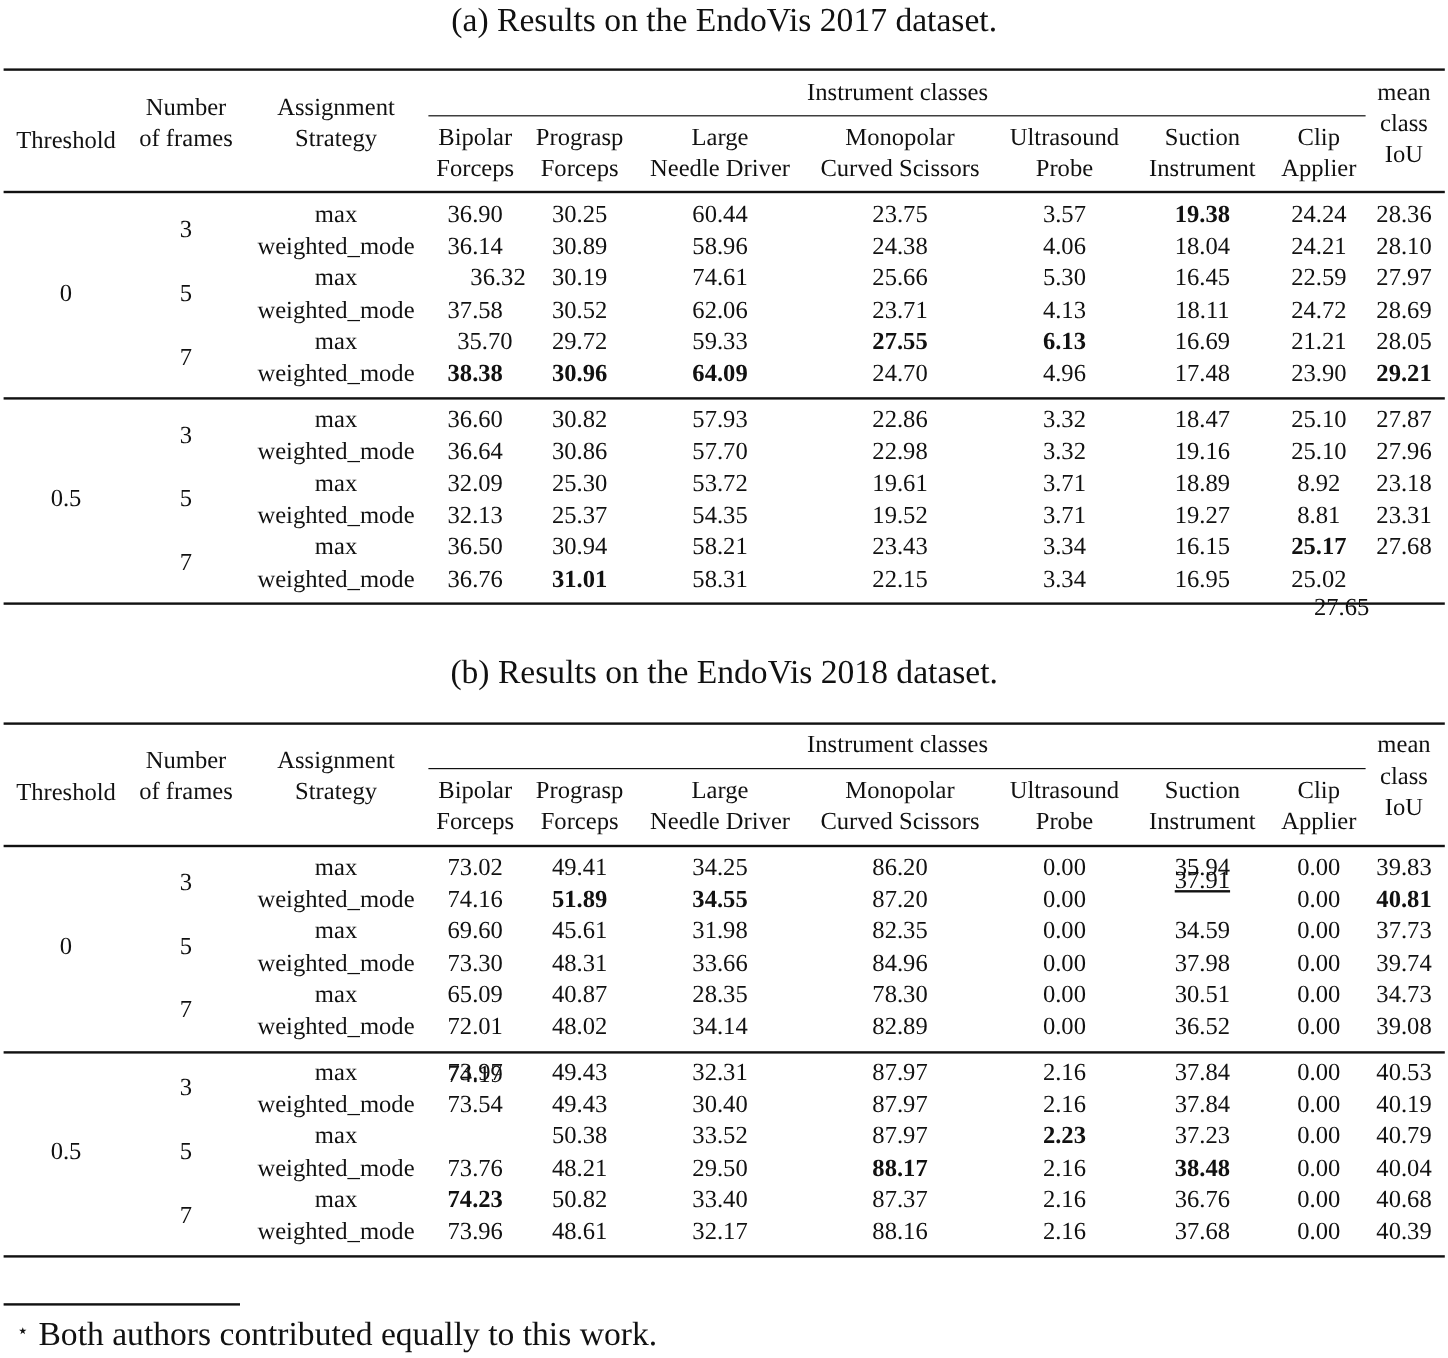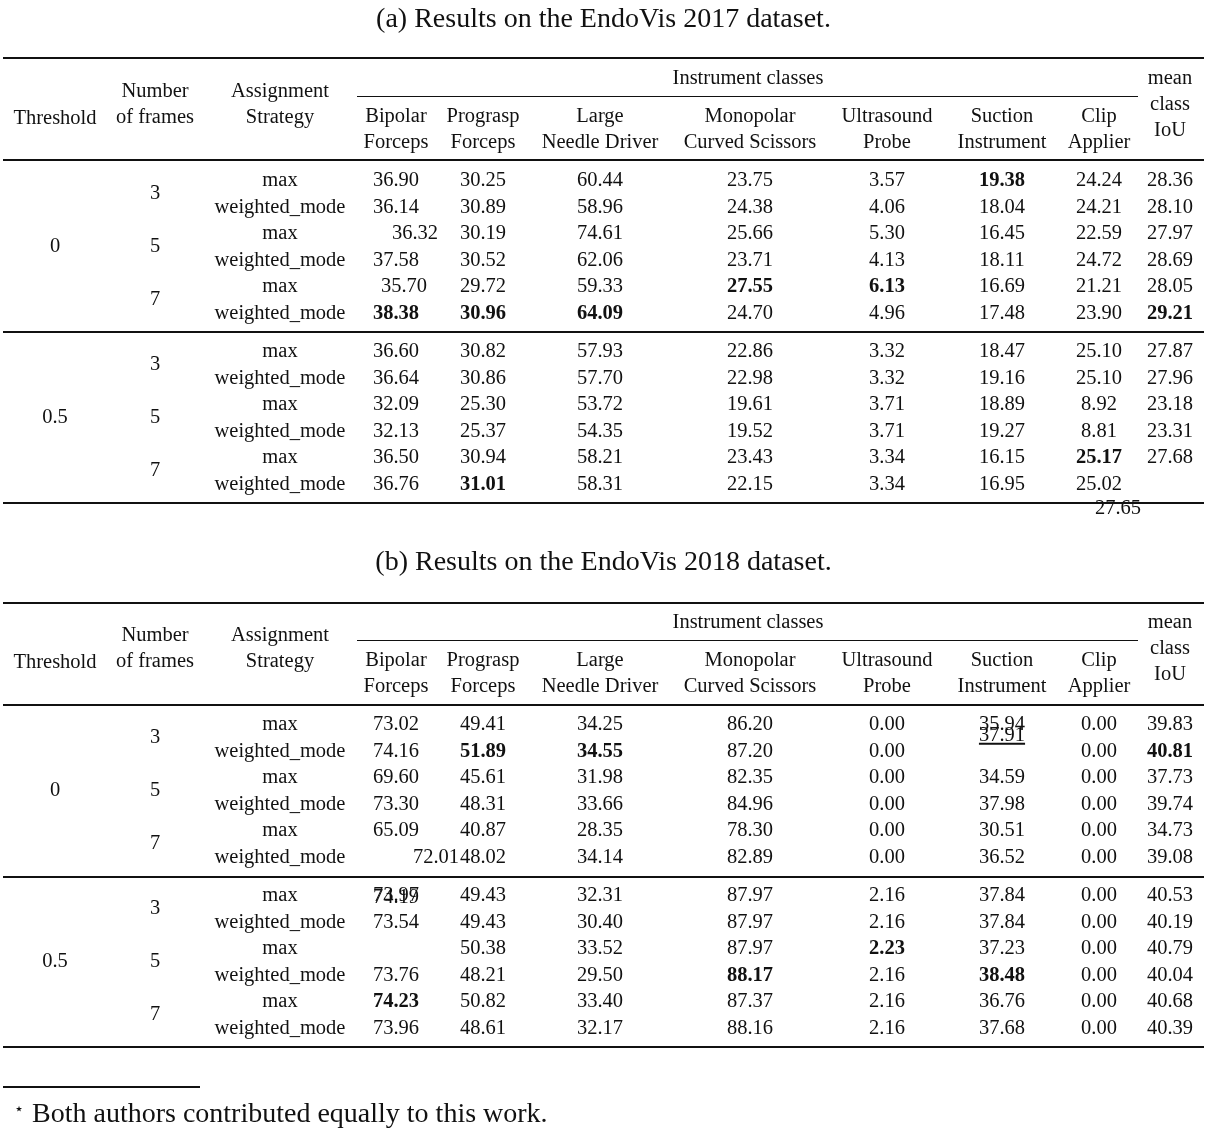--- a/index.html
+++ b/index.html
@@ -237,21 +237,21 @@
     <div class="cell" style="left:280px;top:829px;">max</div>
     <div class="cell" style="left:396px;top:829px;">65.09</div>
     <div class="cell" style="left:483px;top:829px;">40.87</div>
     <div class="cell" style="left:600px;top:829px;">28.35</div>
     <div class="cell" style="left:750px;top:829px;">78.30</div>
     <div class="cell" style="left:887px;top:829px;">0.00</div>
     <div class="cell" style="left:1002px;top:829px;">30.51</div>
     <div class="cell" style="left:1099px;top:829px;">0.00</div>
     <div class="cell" style="left:1170px;top:829px;">34.73</div>
     <div class="cell" style="left:280px;top:855.5px;">weighted_mode</div>
-    <div class="cell" style="left:396px;top:855.5px;margin-left:40px;">72.01</div>
+    <div class="cell" style="left:396px;top:855.5px;">72.01</div>
     <div class="cell" style="left:483px;top:855.5px;">48.02</div>
     <div class="cell" style="left:600px;top:855.5px;">34.14</div>
     <div class="cell" style="left:750px;top:855.5px;">82.89</div>
     <div class="cell" style="left:887px;top:855.5px;">0.00</div>
     <div class="cell" style="left:1002px;top:855.5px;">36.52</div>
     <div class="cell" style="left:1099px;top:855.5px;">0.00</div>
     <div class="cell" style="left:1170px;top:855.5px;">39.08</div>
     <div class="cell" style="left:55px;top:960.25px;">0.5</div>
     <div class="cell" style="left:155px;top:907.25px;">3</div>
     <div class="cell" style="left:155px;top:960.25px;">5</div>

